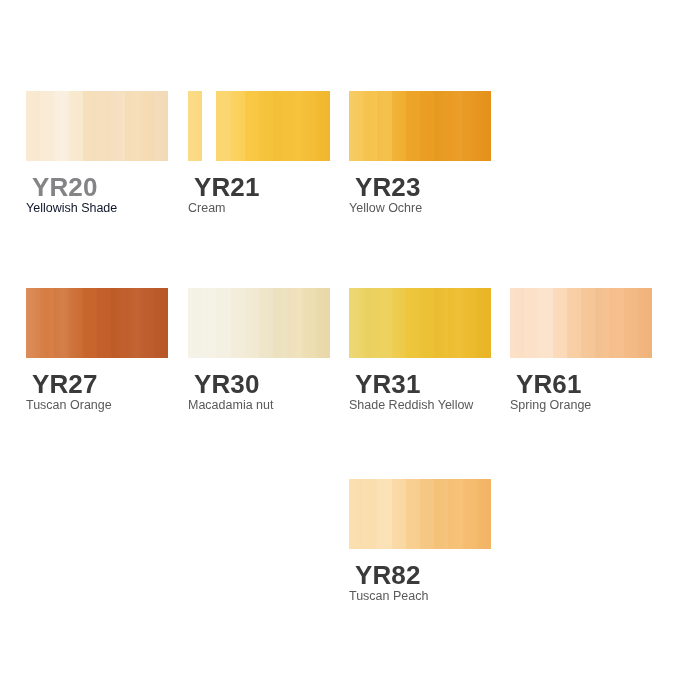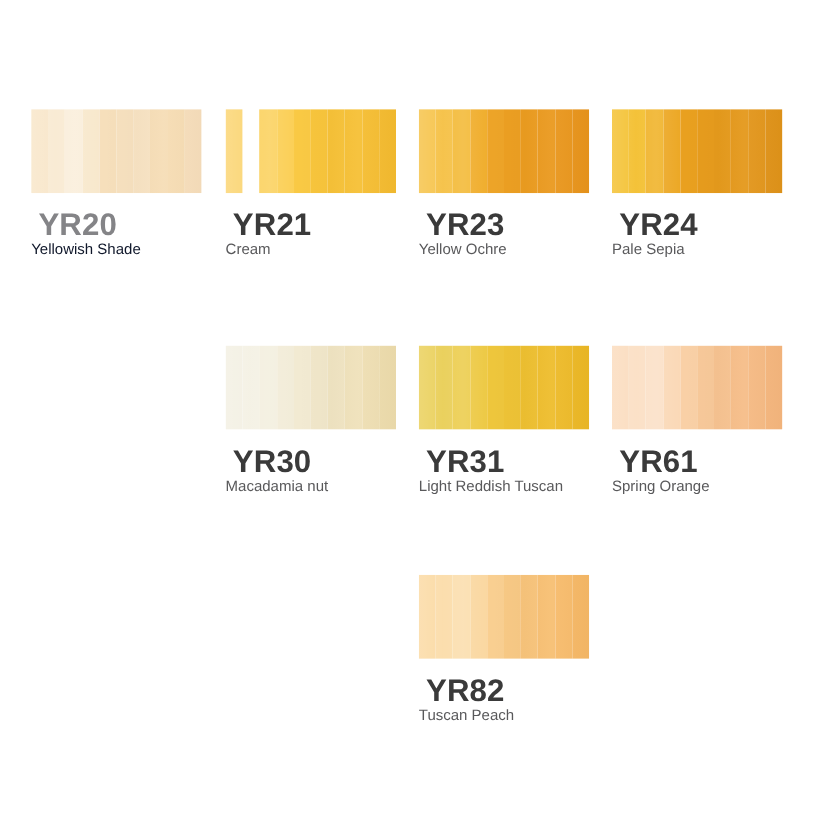--- a/index.html
+++ b/index.html
@@ -163,41 +163,41 @@
             <span style="background: rgb(235, 156, 32);"></span>
             <span style="background: rgb(234, 153, 30);"></span>
             <span style="background: rgb(233, 150, 28);"></span>
             <span style="background: rgb(232, 148, 27);"></span>
           </div>
           <div class="swatch-sheen"></div>
         </div>
         <div class="swatch-code">YR23</div>
         <div class="swatch-name">Yellow Ochre</div>
       </div>
-      <div class="swatch-cell col-3">
-        <div class="swatch-chip">
-          <div class="swatch-bands">
-            <span style="background: rgb(244, 193, 49);"></span>
-            <span style="background: rgb(243, 191, 46);"></span>
-            <span style="background: rgb(240, 179, 42);"></span>
-            <span style="background: rgb(236, 167, 35);"></span>
-            <span style="background: rgb(233, 160, 31);"></span>
-            <span style="background: rgb(231, 156, 29);"></span>
-            <span style="background: rgb(229, 154, 28);"></span>
-            <span style="background: rgb(228, 152, 27);"></span>
-            <span style="background: rgb(226, 149, 26);"></span>
-            <span style="background: rgb(224, 147, 25);"></span>
-          </div>
-          <div class="swatch-sheen"></div>
-        </div>
-        <div class="swatch-code">YR24</div>
-        <div class="swatch-name">Pale Sepia</div>
-      </div>
     </div>
     <div class="swatch-row row-1">
+      <div class="swatch-cell col-0">
+        <div class="swatch-chip">
+          <div class="swatch-bands">
+            <span style="background: rgb(213, 120, 60);"></span>
+            <span style="background: rgb(211, 117, 56);"></span>
+            <span style="background: rgb(207, 111, 51);"></span>
+            <span style="background: rgb(203, 106, 47);"></span>
+            <span style="background: rgb(200, 101, 44);"></span>
+            <span style="background: rgb(196, 96, 42);"></span>
+            <span style="background: rgb(193, 93, 41);"></span>
+            <span style="background: rgb(191, 91, 40);"></span>
+            <span style="background: rgb(189, 89, 39);"></span>
+            <span style="background: rgb(187, 87, 38);"></span>
+          </div>
+          <div class="swatch-sheen"></div>
+        </div>
+        <div class="swatch-code">YR27</div>
+        <div class="swatch-name">Tuscan Orange</div>
+      </div>
       <div class="swatch-cell col-1">
         <div class="swatch-chip">
           <div class="swatch-bands">
             <span style="background: rgb(243, 240, 227);"></span>
             <span style="background: rgb(244, 241, 228);"></span>
             <span style="background: rgb(243, 239, 223);"></span>
             <span style="background: rgb(242, 236, 216);"></span>
             <span style="background: rgb(242, 234, 210);"></span>
             <span style="background: rgb(241, 231, 202);"></span>
             <span style="background: rgb(240, 228, 194);"></span>
@@ -220,21 +220,21 @@
             <span style="background: rgb(238, 198, 60);"></span>
             <span style="background: rgb(238, 195, 54);"></span>
             <span style="background: rgb(238, 192, 49);"></span>
             <span style="background: rgb(238, 189, 44);"></span>
             <span style="background: rgb(237, 186, 40);"></span>
             <span style="background: rgb(236, 184, 37);"></span>
           </div>
           <div class="swatch-sheen"></div>
         </div>
         <div class="swatch-code">YR31</div>
-        <div class="swatch-name">Light Reddish Tuscan</div>
+        <div class="swatch-name">Shade Reddish Yellow</div>
       </div>
       <div class="swatch-cell col-3">
         <div class="swatch-chip">
           <div class="swatch-bands">
             <span style="background: rgb(251, 220, 190);"></span>
             <span style="background: rgb(251, 223, 196);"></span>
             <span style="background: rgb(251, 224, 199);"></span>
             <span style="background: rgb(250, 216, 182);"></span>
             <span style="background: rgb(249, 208, 166);"></span>
             <span style="background: rgb(248, 201, 154);"></span>

